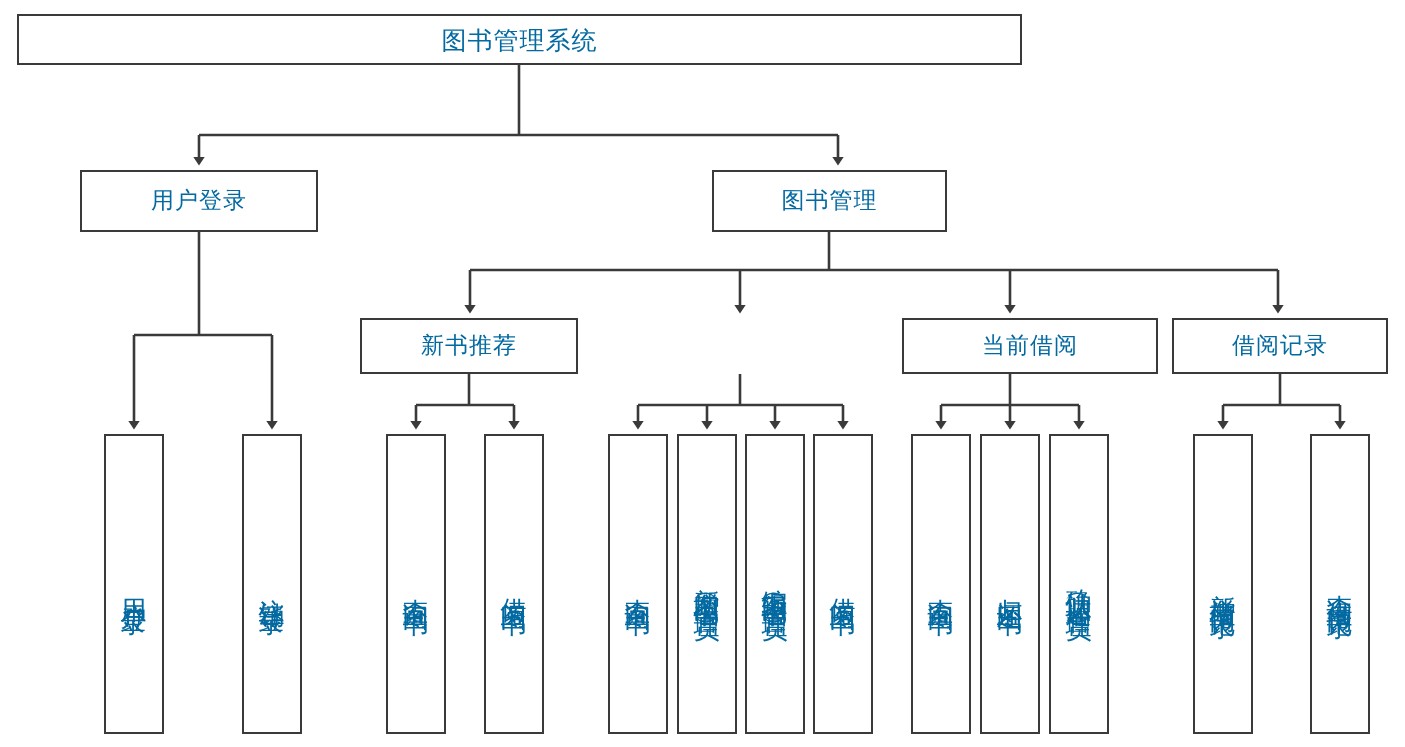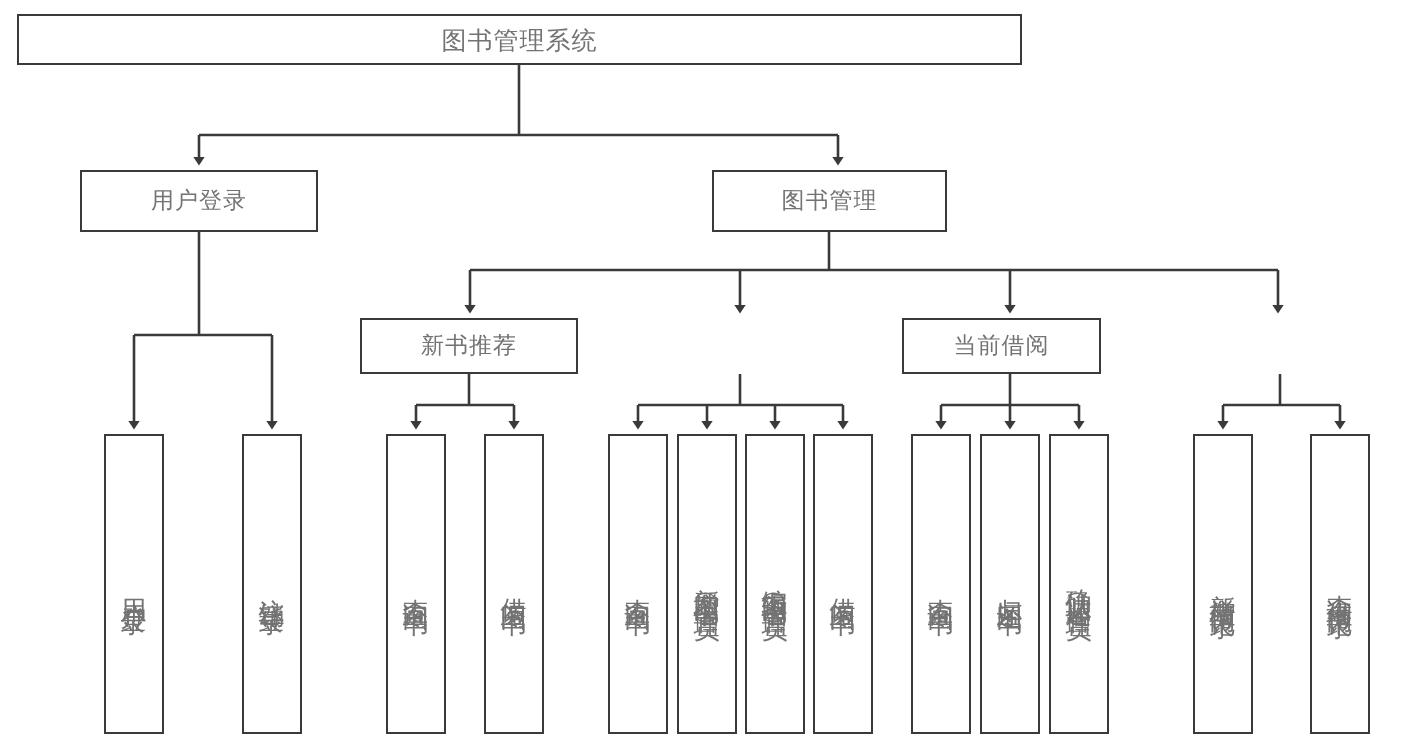--- a/index.html
+++ b/index.html
@@ -26,21 +26,21 @@
     pointer-events: none;
   }
   .node {
     position: absolute;
     box-sizing: border-box;
     border: 2px solid #3a3a3a;
     background: #ffffff;
     display: flex;
     align-items: center;
     justify-content: center;
-    color: #737373;
+    color: #0369a1;
   }
   .node.horiz {
     font-size: 23px;
     letter-spacing: 1px;
     line-height: 1.2;
   }
   .node.vert {
     writing-mode: vertical-rl;
     text-orientation: upright;
     font-size: 26px;
@@ -130,22 +130,25 @@
   <div class="node horiz" style="left:80px; top:170px; width:238px; height:62px;">
     <span>用户登录</span>
   </div>
   <div class="node horiz" style="left:360px; top:318px; width:218px; height:56px;">
     <span>新书推荐</span>
   </div>
 
   <div class="node horiz" style="left:712px; top:170px; width:235px; height:62px;">
     <span>图书管理</span>
   </div>
-  <div class="node horiz" style="left:902px; top:318px; width:199px; height:56px;">
+  <div class="node horiz" style="left:902px; top:318px; width:256px; height:56px;">
     <span>当前借阅</span>
+  </div>
+  <div class="node horiz" style="left:1172px; top:318px; width:216px; height:56px;">
+    <span>借阅记录</span>
   </div>
 
   <div class="node vert" style="left:104px; top:434px; width:60px; height:300px;">
     <span class="vtext">用户登录</span>
   </div>
   <div class="node vert" style="left:242px; top:434px; width:60px; height:300px;">
     <span class="vtext">注销登录</span>
   </div>
 
   <div class="node vert" style="left:386px; top:434px; width:60px; height:300px;">

